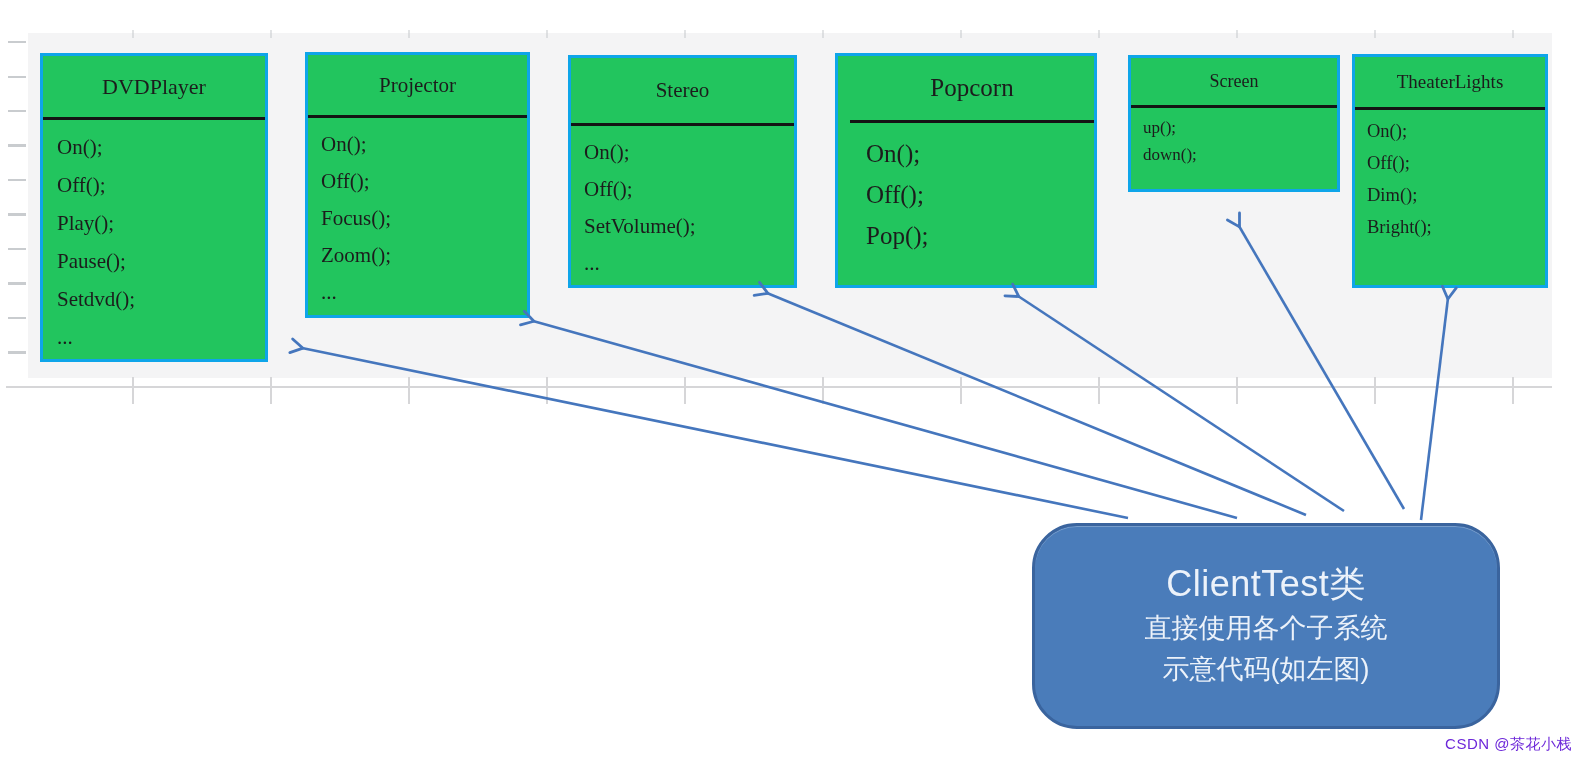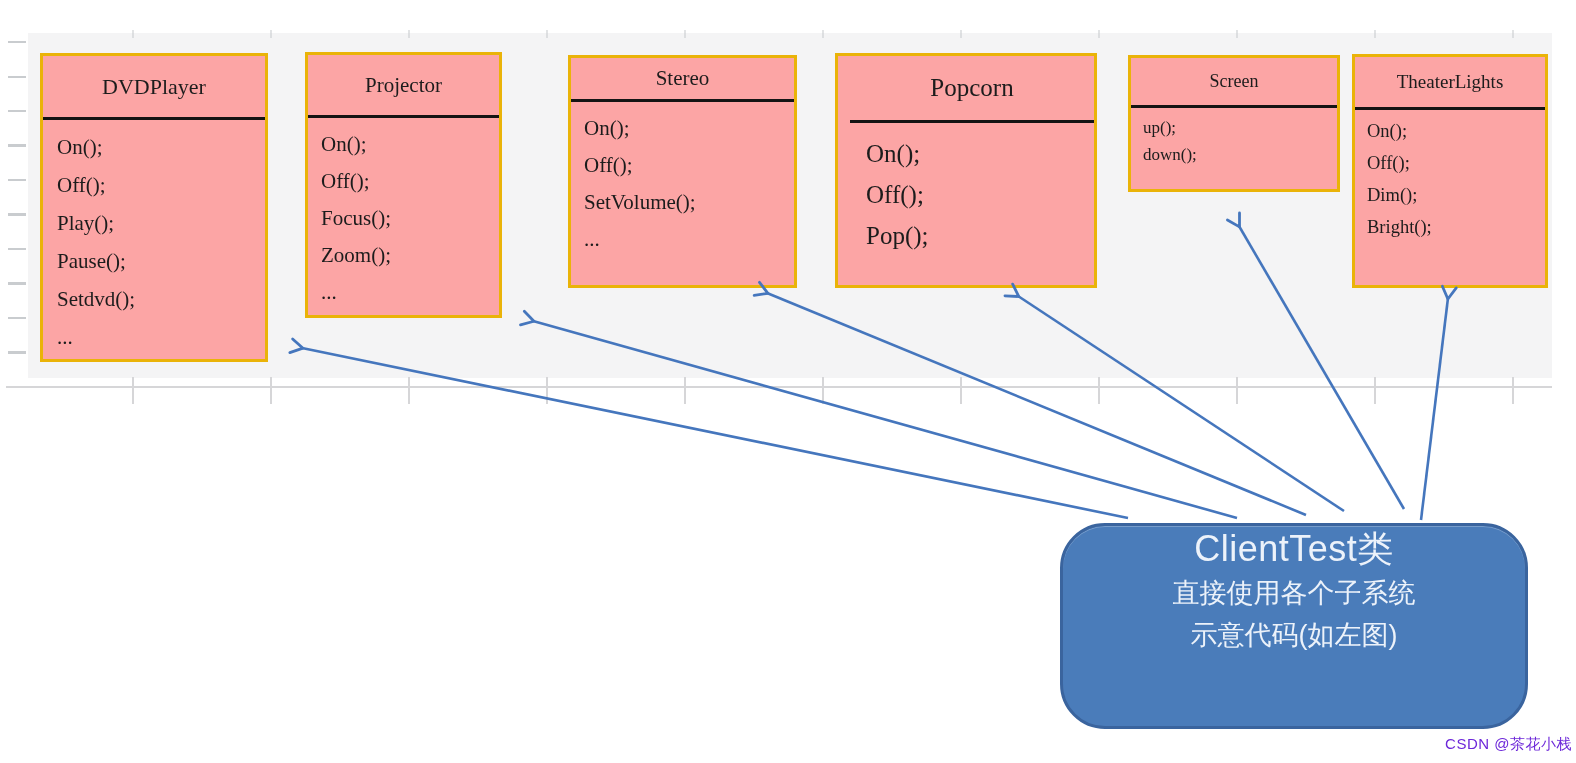--- a/index.html
+++ b/index.html
@@ -14,35 +14,35 @@
   
   .left-ruler{position:absolute;left:8px;top:41px;width:18px;height:320px;
       background:repeating-linear-gradient(to bottom,#c9cccf 0 2px,transparent 2px 34.5px);}
   .top-ticks{position:absolute;left:-4px;top:30px;width:1560px;height:8px;opacity:.55;
       background:repeating-linear-gradient(to right,transparent 0 136px,#c9cccf 136px 138px);}
   .bottom-gridline{position:absolute;left:6px;top:386px;width:1546px;height:2px;background:#d6d6d8;}
   .bottom-ticks{position:absolute;left:-4px;top:377px;width:1560px;height:27px;
       background:repeating-linear-gradient(to right,transparent 0 136px,#d6d6d8 136px 138px);}
 
   
-  .class-box{position:absolute;box-sizing:border-box;border:3px solid #eab308;
-      background:#fca5a5;font-family:"Liberation Serif",serif;color:#1c1c1c;}
+  .class-box{position:absolute;box-sizing:border-box;border:3px solid #0ea5e9;
+      background:#22c55e;font-family:"Liberation Serif",serif;color:#1c1c1c;}
   .class-title{box-sizing:border-box;border-bottom:3px solid #141414;display:flex;
       align-items:center;justify-content:center;font-weight:400;}
   .class-methods{box-sizing:border-box;}
   .method-line{white-space:nowrap;}
 
   
   svg.arrows{position:absolute;left:0;top:0;width:1576px;height:763px;pointer-events:none;}
 
   
   .client-box{position:absolute;left:1032px;top:523px;width:468px;height:206px;
       box-sizing:border-box;background:#4a7cba;border:3px solid #3a649e;border-radius:45px;
-      display:flex;flex-direction:column;align-items:center;justify-content:flex-start;
-      color:#ecf2fa;text-align:center;box-shadow:inset 0 1px 0 rgba(255,255,255,.25);margin-left:28px;}
+      display:flex;flex-direction:column;align-items:center;justify-content:center;
+      color:#ecf2fa;text-align:center;box-shadow:inset 0 1px 0 rgba(255,255,255,.25);}
   .client-title{font-size:36px;line-height:1.3;letter-spacing:.5px;}
   .client-sub{font-size:27px;line-height:1.55;}
 
   .watermark{position:absolute;right:4px;top:735px;font-size:15px;color:#6d28d9;
       letter-spacing:.5px;}
 </style>
 </head>
 <body>
 
 <div id="stage">
@@ -58,32 +58,32 @@
         <div class="class-title" style="height: 64px; font-size: 22px;">DVDPlayer</div>
         <div class="class-methods" style="font-size: 21px; line-height: 38px; padding: 8px 6px 0px 14px;">
           <div class="method-line">On();</div>
           <div class="method-line">Off();</div>
           <div class="method-line">Play();</div>
           <div class="method-line">Pause();</div>
           <div class="method-line">Setdvd();</div>
           <div class="method-line">...</div>
         </div>
       </div>
-      <div class="class-box" style="left: 305px; top: 52px; width: 197px; height: 266px;">
+      <div class="class-box" style="left: 305px; top: 52px; width: 225px; height: 266px;">
         <div class="class-title" style="height: 63px; font-size: 21px;">Projector</div>
         <div class="class-methods" style="font-size: 21px; line-height: 37px; padding: 8px 6px 0px 13px;">
           <div class="method-line">On();</div>
           <div class="method-line">Off();</div>
           <div class="method-line">Focus();</div>
           <div class="method-line">Zoom();</div>
           <div class="method-line">...</div>
         </div>
       </div>
       <div class="class-box" style="left: 568px; top: 55px; width: 229px; height: 233px;">
-        <div class="class-title" style="height: 44px; font-size: 21px;">Stereo</div>
+        <div class="class-title" style="height: 68px; font-size: 21px;">Stereo</div>
         <div class="class-methods" style="font-size: 21px; line-height: 37px; padding: 8px 6px 0px 13px;">
           <div class="method-line">On();</div>
           <div class="method-line">Off();</div>
           <div class="method-line">SetVolume();</div>
           <div class="method-line">...</div>
         </div>
       </div>
       <div class="class-box" style="left: 835px; top: 53px; width: 262px; height: 235px; padding-left: 12px;">
         <div class="class-title" style="height: 67px; font-size: 25px;">Popcorn</div>
         <div class="class-methods" style="font-size: 25px; line-height: 41px; padding: 10px 6px 0px 16px;">

